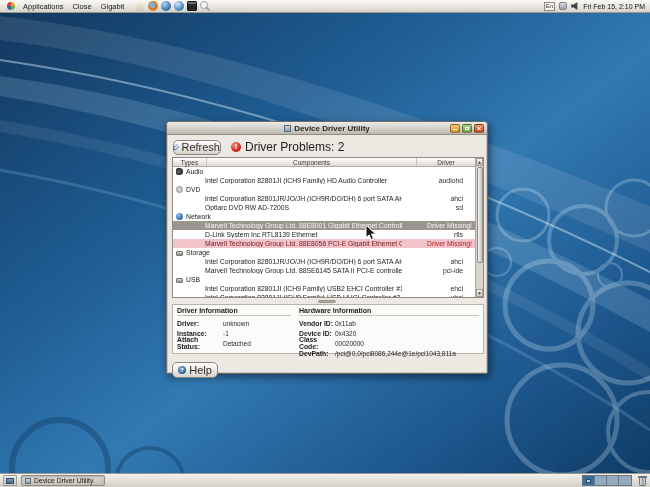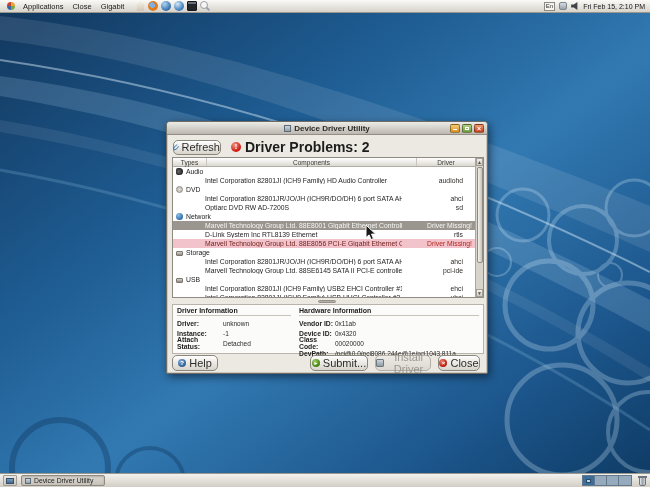--- a/index.html
+++ b/index.html
@@ -49,21 +49,21 @@
   .wbtn.close { background:linear-gradient(#ee9b72,#c43d1d); color:#fff; font-size:7px; line-height:7px; text-align:center; font-weight:bold; }
   .wbtn.close::after { content:'\00d7'; position:absolute; inset:0; line-height:8px; }
 
   
   #toolbar { position:absolute; top:15px; left:6px; right:6px; height:20px; display:flex; align-items:center; gap:10px; }
   .btn { display:inline-flex; align-items:center; justify-content:center; gap:3px; height:16px;
     border:1px solid #8b877f; border-radius:5px; background:linear-gradient(#fefefd,#d8d4cc);
     box-shadow:inset 0 1px 0 #fff; font-size:11px; color:#2f2d29; cursor:default; }
   #refresh-btn { width:48px; height:15px; }
   .refresh-glyph { width:7px; height:7px; border:1.6px solid #4176ad; border-radius:50%; border-top-color:transparent; transform:rotate(45deg); }
-  #problems { display:flex; align-items:center; gap:4px; font-size:14px; font-weight:bold; color:#1c1c1c; }
+  #problems { display:flex; align-items:center; gap:4px; font-size:12px; font-weight:normal; color:#1c1c1c; }
   .problem-icon { width:10px; height:10px; border-radius:50%; background:radial-gradient(circle at 35% 28%, #f29183, #cc1408 72%);
     color:#fff; font-size:7.5px; font-weight:bold; text-align:center; line-height:10px; }
   .problem-icon::after { content:'!'; }
 
   
   #dev-table { position:absolute; left:5px; top:35px; width:312px; height:141px;
     background:#fff; border:1px solid #8f8b83; }
   #thead { display:flex; height:9px; background:linear-gradient(#ffffff,#dcd8d1); border-bottom:1px solid #b1ada5;
     font-size:6.5px; color:#3c3a36; padding-right:8px; }
   .th { display:flex; align-items:center; justify-content:center; border-right:1px solid #c9c5bd; height:100%; }
@@ -105,21 +105,21 @@
   .info-col { padding:2px 0 0 4px; }
   .info-col.left { width:122px; }
   .info-col.right { flex:1; }
   .info-title { font-weight:bold; font-size:7px; border-bottom:1px solid #c8c4bc; padding-bottom:1px; margin-bottom:2px; margin-right:4px; }
   .frow { display:flex; height:10px; align-items:center; }
   .info-col.left .flabel { width:46px; font-weight:bold; }
   .info-col.right .flabel { width:36px; font-weight:bold; }
   .fvalue { white-space:nowrap; font-size:6.5px; color:#2a2927; }
 
   
-  #btn-row { position:absolute; left:5px; right:7px; top:233px; height:16px; display:flex; align-items:center; }
+  #btn-row { position:absolute; left:5px; right:7px; top:240px; height:16px; display:flex; align-items:center; }
   #btn-row .right-group { margin-left:auto; display:flex; gap:7px; }
   .btn-help { width:46px; }
   .btn-submit { width:58px; }
   .btn-install { width:56px; }
   .btn-close { width:42px; }
   .btn.disabled { color:#9b978f; background:linear-gradient(#edebe6,#dcd8d1); border-color:#b3afa7; box-shadow:none; }
   .bico { width:8px; height:8px; border-radius:50%; color:#fff; font-size:6px; line-height:8px; text-align:center; font-weight:bold; flex:none; }
   .help-icon { background:radial-gradient(circle at 35% 30%, #7da9d8, #2c5c93 75%); }
   .help-icon::after { content:'?'; }
   .submit-icon { background:radial-gradient(circle at 35% 30%, #9ccc5e, #3f7d0a 75%); }
@@ -357,34 +357,20 @@
             </div>
           </div>
       </div>
     </div>
 
     <div id="btn-row">
       <button class="btn btn-help">
         <span class="bico help-icon"></span>
         <span>Help</span>
       </button>
-      <div class="right-group">
-        <button class="btn btn-submit">
-          <span class="bico submit-icon"></span>
-          <span>Submit...</span>
-        </button>
-        <button class="btn btn-install disabled">
-          <span class="bico install-icon"></span>
-          <span>Install Driver</span>
-        </button>
-        <button class="btn btn-close">
-          <span class="bico close-icon"></span>
-          <span>Close</span>
-        </button>
-      </div>
     </div>
   </div>
 
   <div id="taskbar">
     <span id="show-desktop">
         <span class="mini-desk"></span>
       </span>
     <span id="task-btn">
       <span class="chip-icon"></span>
       <span>Device Driver Utility</span>

